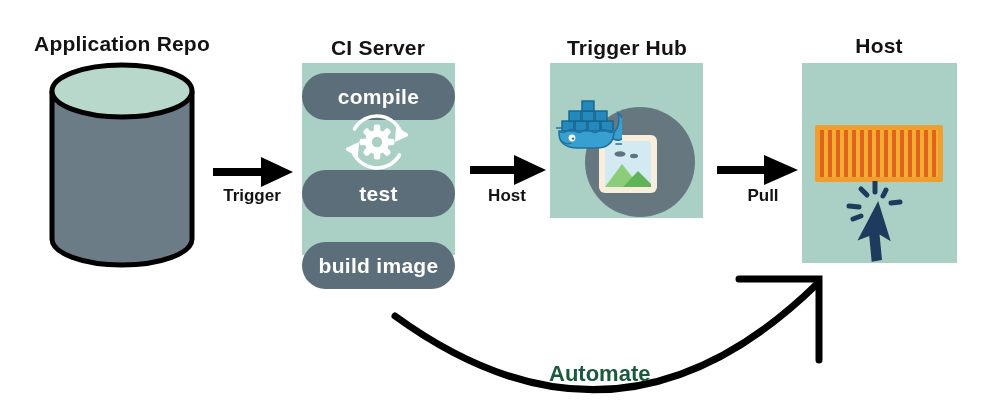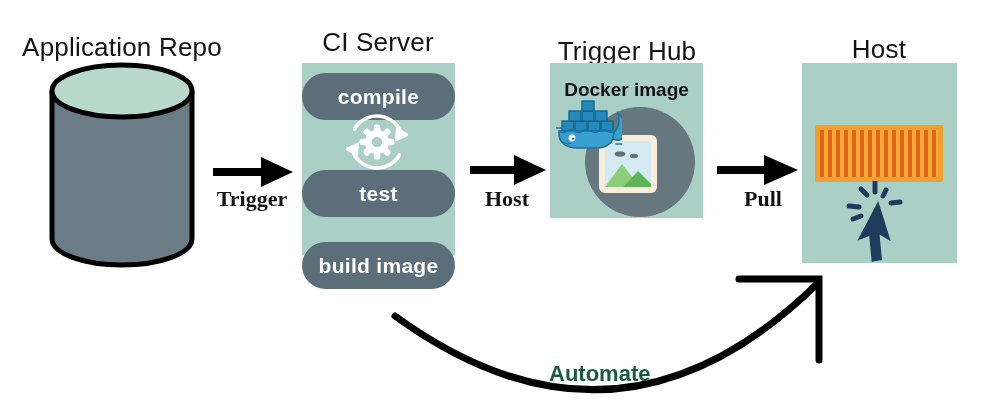--- a/index.html
+++ b/index.html
@@ -3,31 +3,31 @@
 <meta charset="utf-8">
 <style>
   html,body{margin:0;padding:0;background:#fff;}
   .canvas{
     position:relative;width:1000px;height:420px;background:#fff;overflow:hidden;
     font-family:"Liberation Sans", sans-serif;color:var(--ink,#131313);
   }
   .abs{position:absolute;}
   .node-title{
     position:absolute;transform:translateX(-50%);
-    font-size:26px;font-weight:normal;letter-spacing:.2px;white-space:nowrap;color:var(--ink);
+    font-size:21px;font-weight:bold;letter-spacing:.2px;white-space:nowrap;color:var(--ink);
   }
   .panel{position:absolute;background:var(--panel);}
   .pill{
     position:absolute;left:0;right:0;height:47px;border-radius:24px;
     background:var(--pill);color:#fff;font-size:21px;font-weight:bold;
     display:flex;align-items:center;justify-content:center;letter-spacing:.3px;
   }
   .arrow-label{
     position:absolute;transform:translateX(-50%);
-    font-size:22px;font-weight:bold;color:var(--ink);white-space:nowrap;font-family:Liberation Serif, serif;
+    font-size:17px;font-weight:bold;color:var(--ink);white-space:nowrap;
   }
   .hub-label,.host-label{
     position:absolute;left:50%;transform:translateX(-50%);
     font-size:19px;font-weight:bold;color:var(--ink);white-space:nowrap;
   }
   .hub-circle{
     position:absolute;left:35px;top:44px;width:110px;height:110px;border-radius:50%;
     background:var(--slate);
   }
   .photo-frame{
@@ -44,21 +44,21 @@
     font-size:22px;font-weight:bold;color:var(--green);white-space:nowrap;
   }
   svg{display:block;}
 </style>
 </head>
 <body>
 
 <div class="canvas">
 
   <div class="node-title" style="left:122px;top:32px;">Application Repo</div>
-  <div class="node-title" style="left:378px;top:27px;">CI Server</div>
+  <div class="node-title" style="left:378px;top:36px;">CI Server</div>
   <div class="node-title" style="left:627px;top:36px;">Trigger Hub</div>
   <div class="node-title" style="left:879px;top:34px;">Host</div>
 
   <svg class="abs" style="left:46px;top:61px;" width="152" height="212" viewBox="0 0 152 212">
     <path d="M6,30 V178 a70,26 0 0 0 140,0 V30" fill="var(--cyl-body)" stroke="#000" stroke-width="5" stroke-linejoin="round"></path>
     <ellipse cx="76" cy="30" rx="70" ry="26" fill="var(--mint)" stroke="#000" stroke-width="5"></ellipse>
   </svg>
 
   <svg class="abs" style="left:205px;top:152px;" width="95" height="42" viewBox="0 0 95 42">
     <line x1="8" y1="20" x2="58" y2="20" stroke="#000" stroke-width="8"></line>
@@ -87,21 +87,20 @@
     </svg>
   </div>
 
   <svg class="abs" style="left:462px;top:150px;" width="92" height="42" viewBox="0 0 92 42">
     <line x1="8" y1="20" x2="54" y2="20" stroke="#000" stroke-width="8"></line>
     <polygon points="52,5 52,35 84,20" fill="#000"></polygon>
   </svg>
   <div class="arrow-label" style="left:507px;top:186px;">Host</div>
 
   <div class="panel" style="left:550px;top:63px;width:153px;height:155px;overflow:hidden;">
-    <div class="hub-label" style="top:16px;">Docker image</div>
     <div class="hub-circle"></div>
 
     <div class="photo-frame">
       <svg width="58" height="58" viewBox="0 0 58 58">
         <rect x="6" y="6" width="46" height="46" rx="2" fill="var(--sky)"></rect>
         <ellipse cx="21" cy="19" rx="5.5" ry="2.8" fill="var(--cloud)"></ellipse>
         <ellipse cx="35" cy="21" rx="4" ry="2.2" fill="var(--cloud)"></ellipse>
         <polygon points="6,52 23,29 41,52" fill="var(--mount-a)"></polygon>
         <polygon points="24,52 39,36 52,49 52,52" fill="var(--mount-b)"></polygon>
       </svg>

